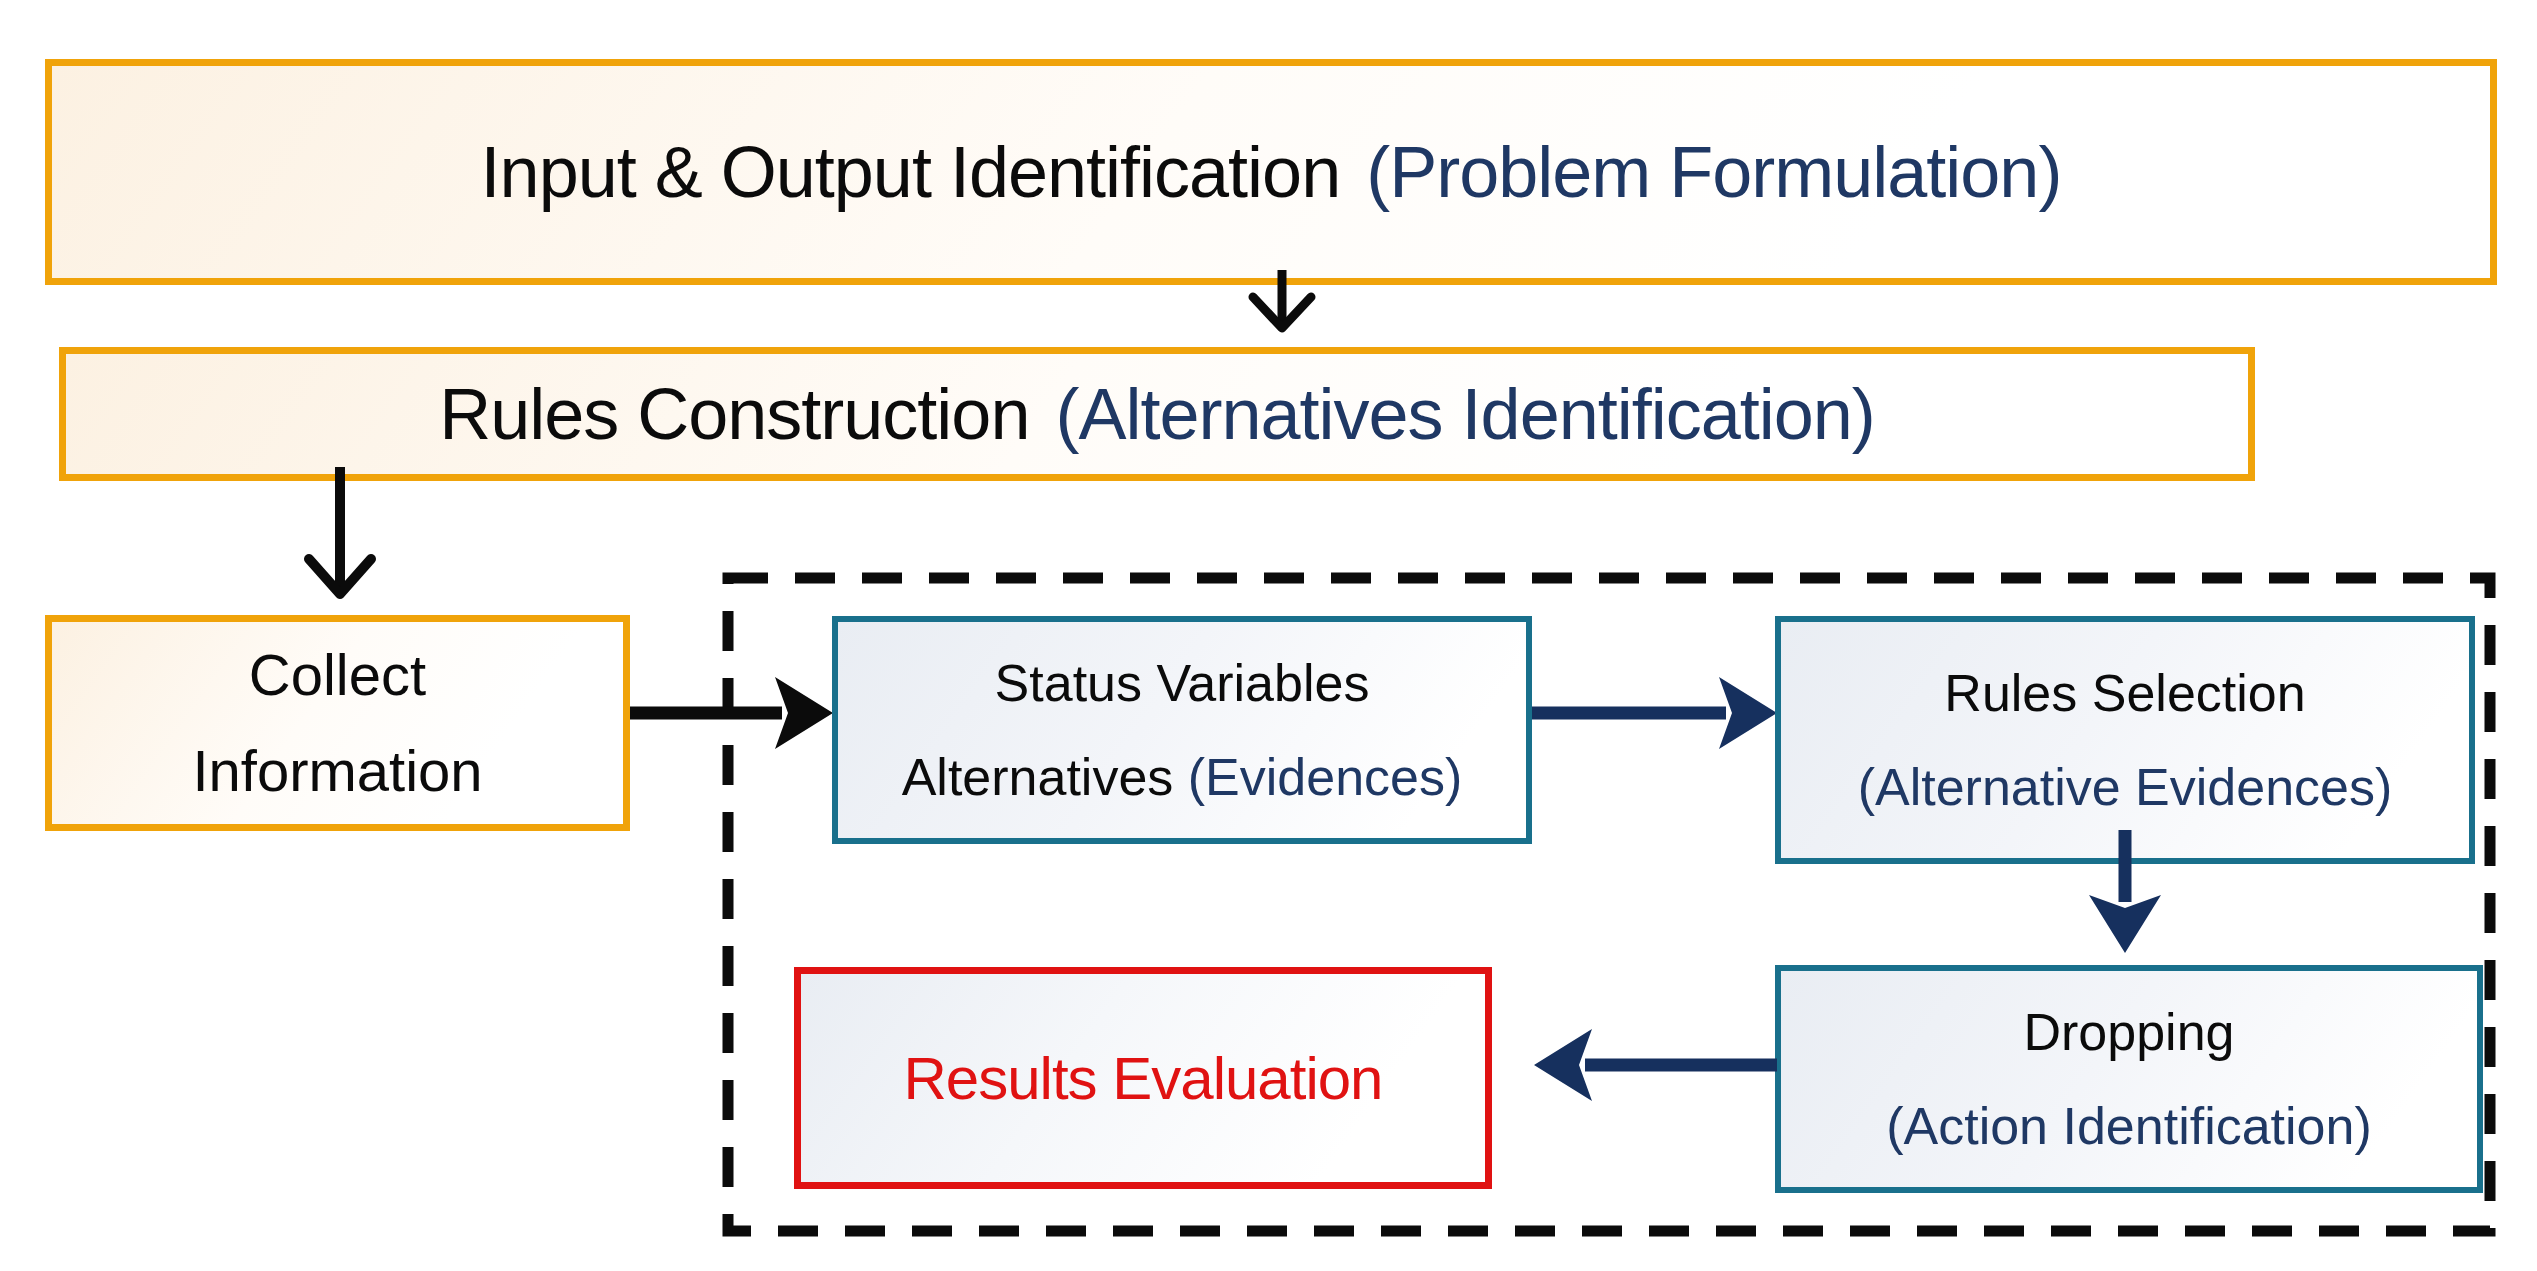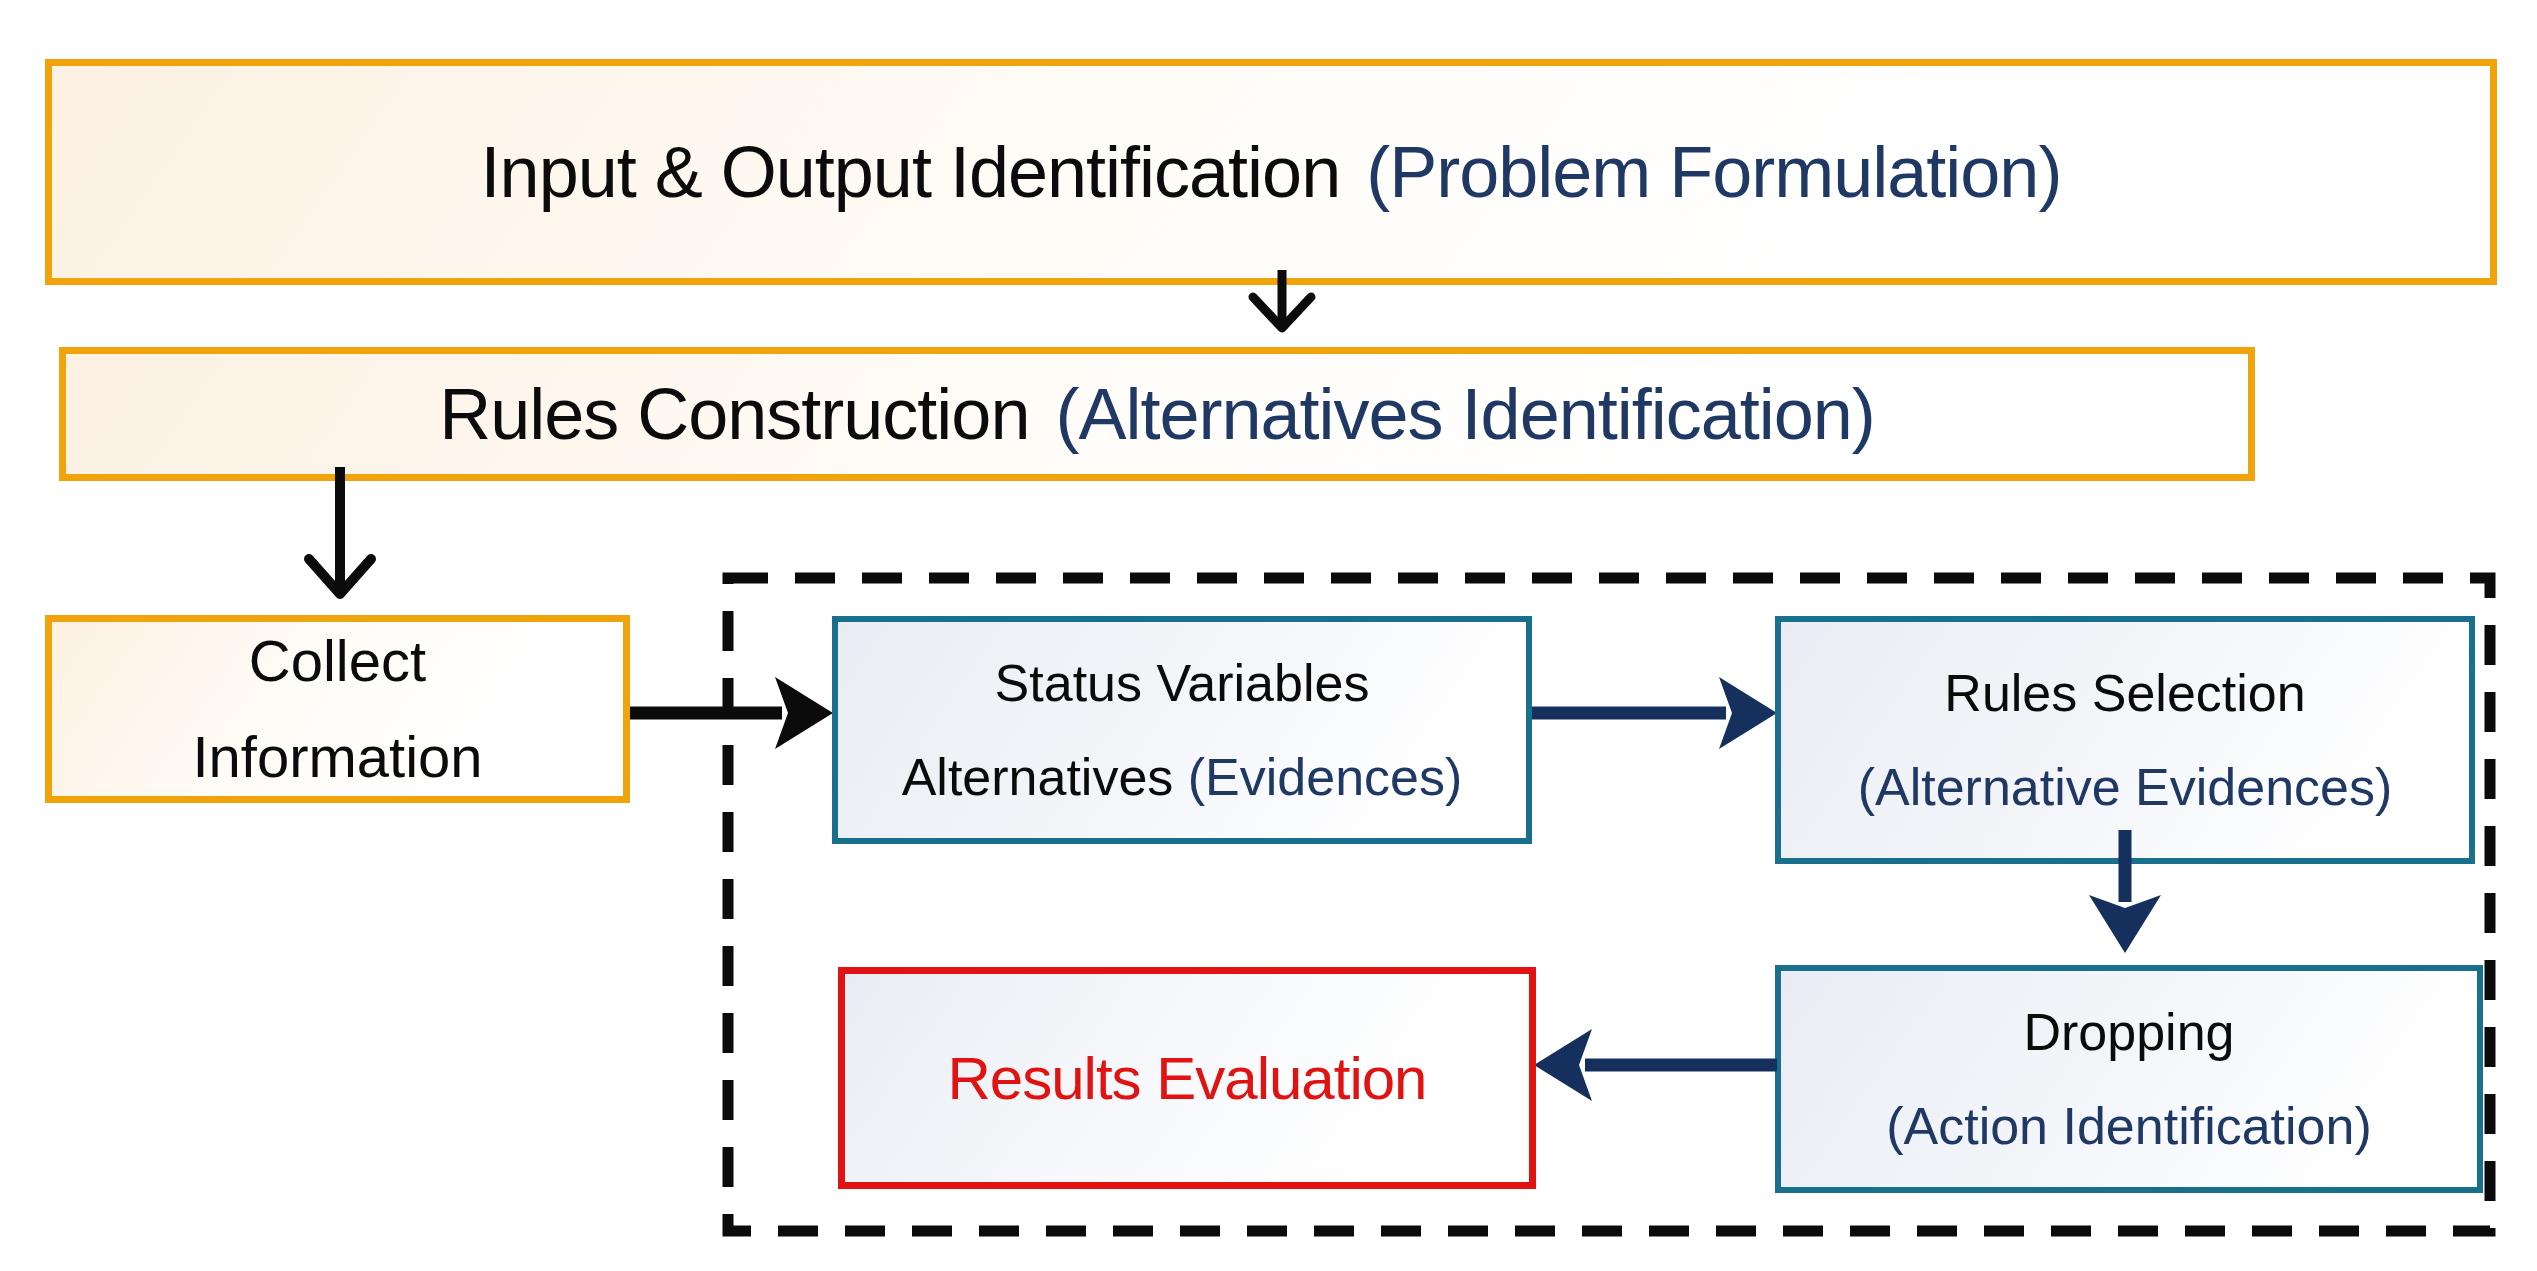--- a/index.html
+++ b/index.html
@@ -85,21 +85,21 @@
     <div class="bigline"><span class="black">Rules Construction</span><span class="navy sub">(Alternatives Identification)</span></div>
   </div>
 
   <div class="arrow" style="left:292px;top:467px;">
     <svg width="96" height="134" viewBox="0 0 96 134">
       <line class="stroke-black" x1="48" y1="0" x2="48" y2="126" stroke-width="10"></line>
       <polyline class="stroke-black" points="17,92 48,127 79,92" fill="none" stroke-width="10" stroke-linecap="round" stroke-linejoin="round"></polyline>
     </svg>
   </div>
 
-  <div class="box orange" style="left:45px;top:601px;width:585px;height:188px;">
+  <div class="box orange" style="left:45px;top:601px;width:585px;height:216px;">
     <div class="midline">Collect</div>
     <div class="midline">Information</div>
   </div>
 
   <div class="arrow" style="left:722px;top:572px;">
     <svg width="1774" height="665" viewBox="0 0 1774 665">
       <rect x="6" y="6" width="1762" height="653" fill="none" class="stroke-black" stroke-width="11" stroke-dasharray="40 27"></rect>
     </svg>
   </div>
 
@@ -139,17 +139,17 @@
     <div class="innerline navy">(Action Identification)</div>
   </div>
 
   <div class="arrow" style="left:1534px;top:1023px;">
     <svg width="243" height="84" viewBox="0 0 243 84">
       <line class="stroke-navy" x1="51" y1="42" x2="243" y2="42" stroke-width="13"></line>
       <polygon class="fill-navy" points="58,6 0,42 58,78 45,42"></polygon>
     </svg>
   </div>
 
-  <div class="box red" style="left:838px;top:953px;width:698px;height:222px;">
+  <div class="box red" style="left:794px;top:953px;width:698px;height:222px;">
     <div class="resline redtext">Results Evaluation</div>
   </div>
 
 </div>
 
 </body></html>

